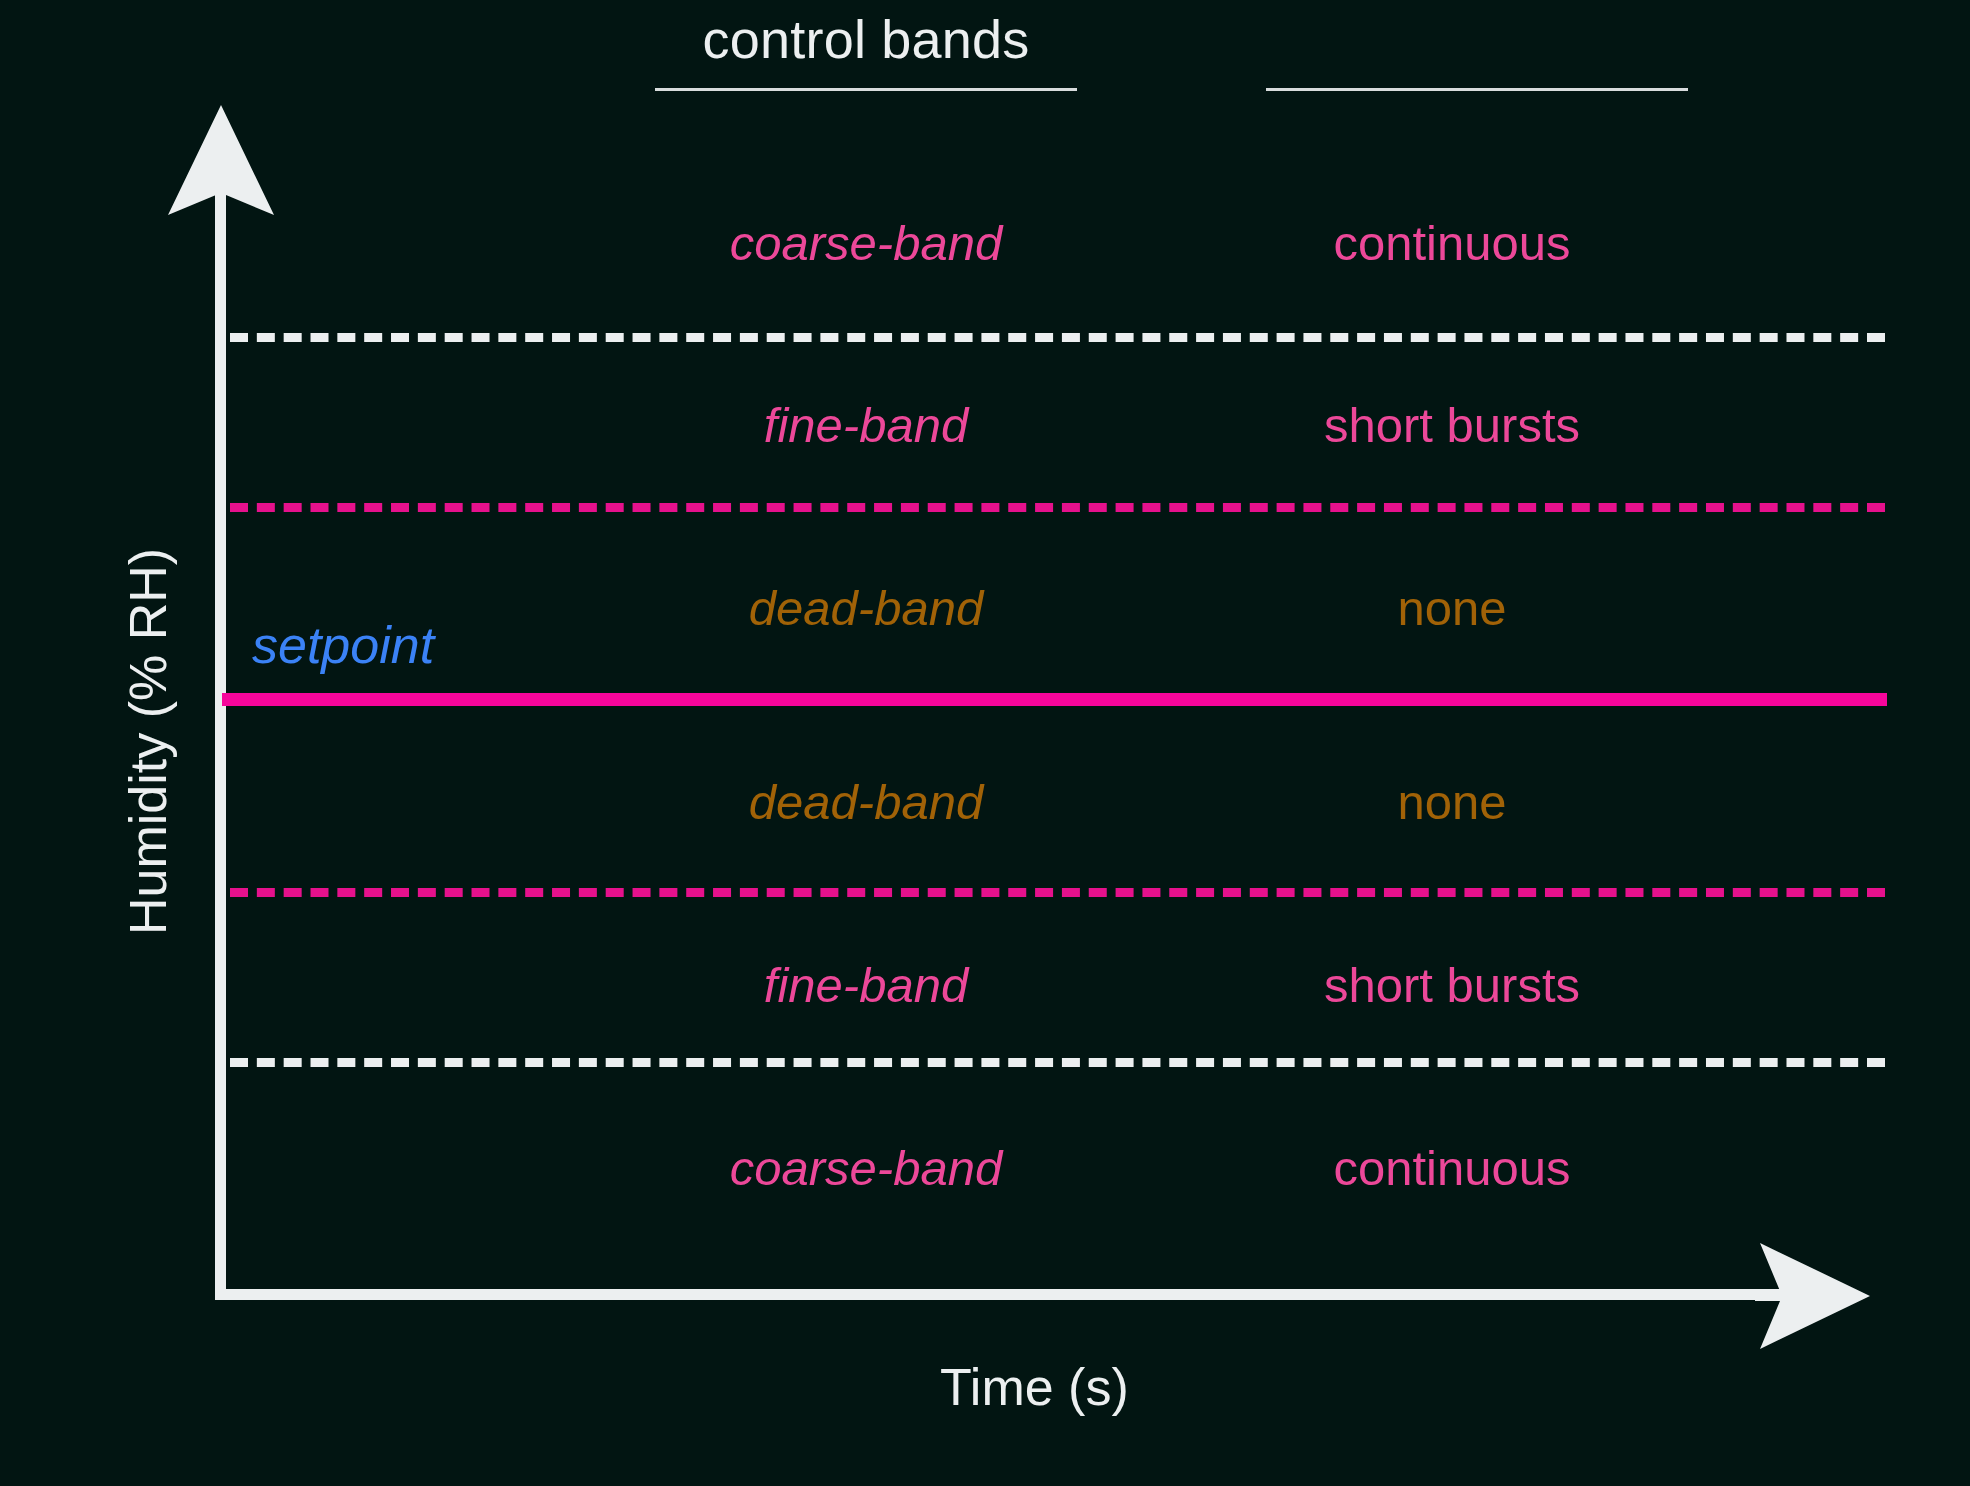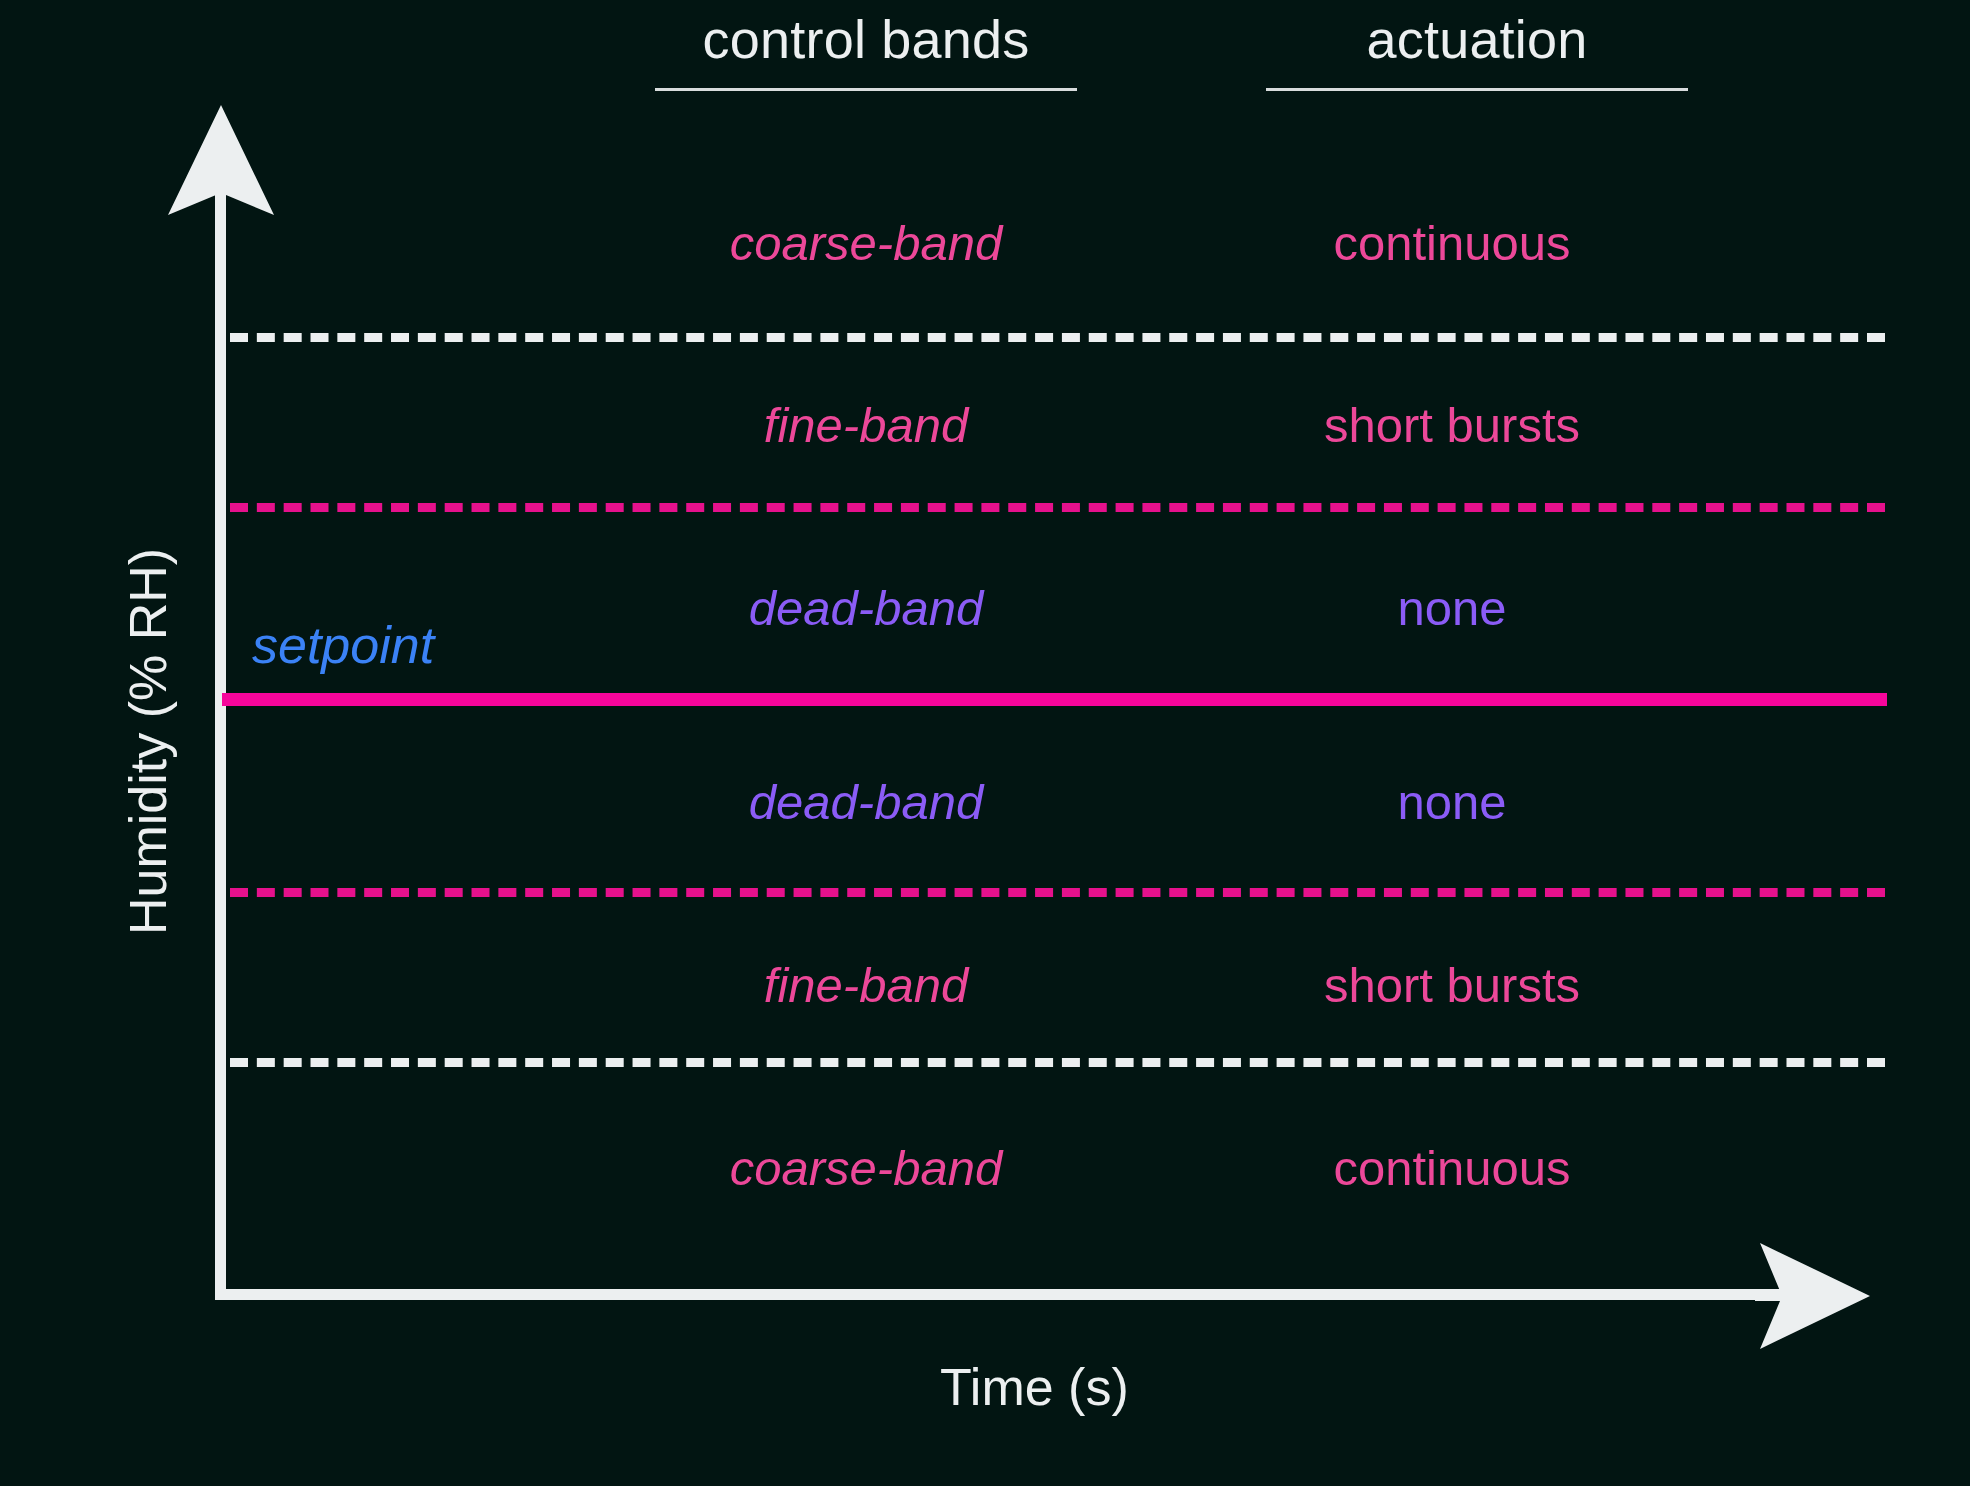--- a/index.html
+++ b/index.html
@@ -43,21 +43,21 @@
   .band-label, .act-label {
     position: absolute;
     font-size: 49px;
     white-space: nowrap;
     transform: translate(-50%, -50%);
     text-align: center;
   }
   .band-label { font-style: italic; }
   .act-label  { font-style: normal; }
   .c-white { color: #ec4899; }
-  .c-pink  { color: #8b5cf6; }
+  .c-pink  { color: #a16207; }
 
   
   .hline {
     position: absolute;
     height: 0;
     border-top-width: 9px;
     border-top-style: dashed;
   }
   .hline.white { border-top-color: #eceff0; }
   .hline.pink  { border-top-color: #e5118c; }
@@ -100,21 +100,20 @@
   }
 </style>
 </head>
 <body>
 
 <div id="stage">
 
   <div class="col-head" style="left:866px; top:8px;">control bands</div>
   <div class="col-rule" style="left:866px; top:88px; width:422px;"></div>
 
-  <div class="col-head" style="left:1477px; top:8px;">actuation</div>
   <div class="col-rule" style="left:1477px; top:88px; width:422px;"></div>
 
   <div class="axis-v-shaft" style="left:215px; top:150px; height:1150px;"></div>
   <svg class="axis-arrow" style="left:168px; top:105px;" width="106" height="115" viewBox="0 0 106 115">
     <polygon points="53,0 106,110 58,90 58,115 48,115 48,90 0,110" fill="#eceff0"></polygon>
   </svg>
 
   <div class="axis-h-shaft" style="left:215px; top:1289px; width:1585px;"></div>
   <svg class="axis-arrow" style="left:1755px; top:1243px;" width="115" height="106" viewBox="0 0 115 106">
     <polygon points="115,53 5,106 25,58 0,58 0,48 25,48 5,0" fill="#eceff0"></polygon>

